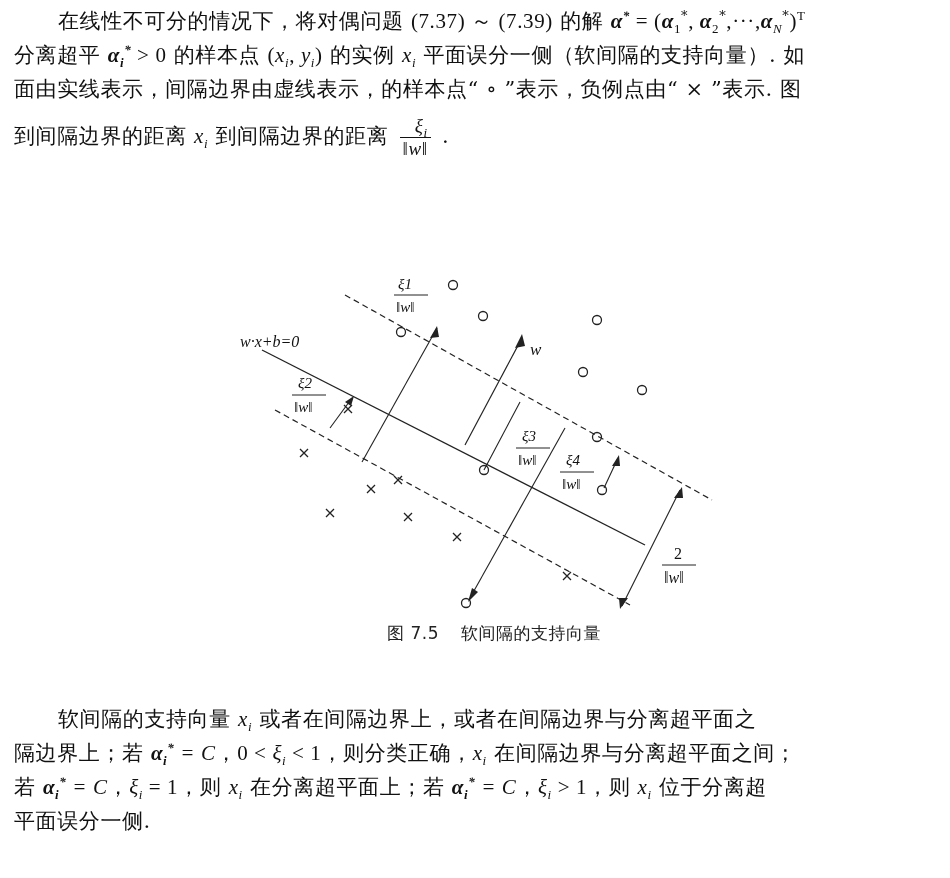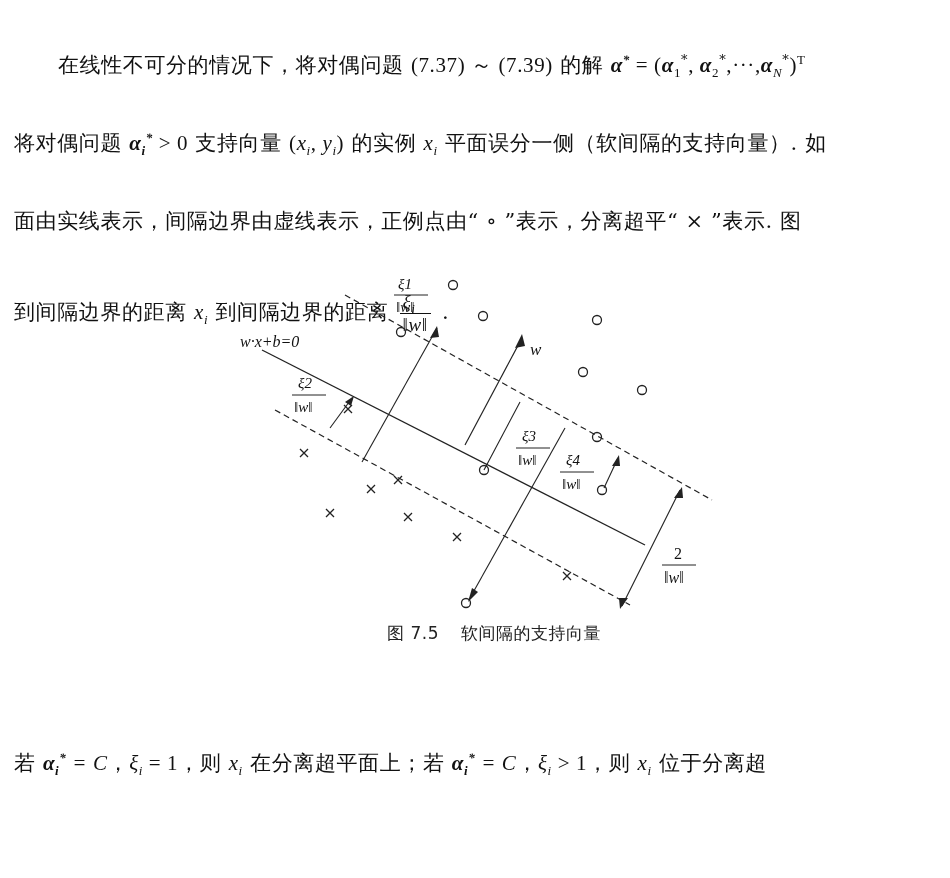--- a/index.html
+++ b/index.html
@@ -6,28 +6,28 @@
   body {
     width: 950px; height: 878px; position: relative; overflow: hidden;
     font-family: "DejaVu Serif", "Liberation Serif", serif;
     color: #111;
   }
   .para {
     position: absolute; left: 14px; width: 928px;
     font-size: 21px; line-height: 34px;
     letter-spacing: 0.6px;
   }
-  .para .line { display: block; white-space: nowrap; height: 34px; margin-top: 44px; }
+  .para .line { display: block; white-space: nowrap; height: 34px; }
   .indent { padding-left: 44px; }
   .math { font-family: "Liberation Serif", "DejaVu Serif", serif; font-style: italic; }
   .upright { font-family: "Liberation Serif", "DejaVu Serif", serif; font-style: normal; }
   .bold-math { font-family: "Liberation Serif", serif; font-style: italic; font-weight: bold; }
   sub, sup { font-size: 13px; line-height: 0; }
   .frac {
-    display: inline-block; vertical-align: middle; text-align: left;
+    display: inline-block; vertical-align: middle; text-align: right;
     font-family: "Liberation Serif", serif; font-style: italic; font-size: 19px;
     line-height: 22px; margin: 0 4px;
   }
   .frac .num { display: block; border-bottom: 1.4px solid #111; padding: 0 3px; }
   .frac .den { display: block; padding: 0 3px; }
   #figure { position: absolute; left: 220px; top: 262px; }
   .caption {
     position: absolute; left: 0; width: 950px; top: 622px; text-align: center;
     font-family: "DejaVu Sans", "Liberation Sans", sans-serif; font-size: 17px; color: #222;
     letter-spacing: 0.5px;
@@ -37,23 +37,23 @@
   svg text { font-family: "Liberation Serif", serif; font-style: italic; fill: #111; }
 </style>
 </head>
 <body>
 
 <div class="para" style="top:4px;">
   <span class="line indent">
     <span>在线性不可分的情况下，将对偶问题 </span><span class="upright">(7.37) ～ (7.39)</span><span> 的解 </span><span class="bold-math">α<sup>*</sup></span><span class="upright"> = (</span><span class="bold-math">α</span><sub class="upright">1</sub><sup>*</sup><span class="upright">, </span><span class="bold-math">α</span><sub class="upright">2</sub><sup>*</sup><span class="upright">,···,</span><span class="bold-math">α</span><sub class="math">N</sub><sup>*</sup><span class="upright">)</span><sup class="upright">T</sup>
   </span>
   <span class="line">
-    <span>将对偶问题 </span><span class="bold-math">α<sub>i</sub><sup>*</sup></span><span class="upright"> &gt; 0</span><span> 支持向量 </span><span class="upright">(<span class="math">x<sub>i</sub></span>, <span class="math">y<sub>i</sub></span>)</span><span> 的实例 </span><span class="math">x<sub>i</sub></span><span> 平面误分一侧（软间隔的支持向量）. 如</span>
+    <span>分离超平 </span><span class="bold-math">α<sub>i</sub><sup>*</sup></span><span class="upright"> &gt; 0</span><span> 的样本点 </span><span class="upright">(<span class="math">x<sub>i</sub></span>, <span class="math">y<sub>i</sub></span>)</span><span> 的实例 </span><span class="math">x<sub>i</sub></span><span> 平面误分一侧（软间隔的支持向量）. 如</span>
   </span>
-  <span class="line">面由实线表示，间隔边界由虚线表示，正例点由“ ∘ ”表示，分离超平“ × ”表示. 图</span>
+  <span class="line">面由实线表示，间隔边界由虚线表示，的样本点“ ∘ ”表示，负例点由“ × ”表示. 图</span>
   <span class="line" style="height:60px; line-height:60px;">
     <span>到间隔边界的距离 </span><span class="math">x<sub>i</sub></span><span> 到间隔边界的距离 </span><span class="frac"><span class="num">ξ<sub>i</sub></span><span class="den">‖w‖</span></span><span> .</span>
   </span>
 </div>
 
 <svg id="figure" width="500" height="350" viewBox="220 262 500 350">
 
   <line x1="345" y1="295" x2="712" y2="500" stroke="#222" stroke-width="1.2" stroke-dasharray="6,4"></line>
 
   <line x1="262" y1="350" x2="645" y2="545" stroke="#222" stroke-width="1.3"></line>
@@ -133,16 +133,23 @@
     <line x1="662" y1="565" x2="696" y2="565" stroke="#222" stroke-width="1"></line>
     <text x="664" y="583">‖w‖</text>
   </g>
 </svg>
 
 <div class="caption">
   <span class="num">图 7.5</span><span>软间隔的支持向量</span>
 </div>
 
 <div class="para" style="top:702px;">
+  <span class="line indent">
+    <span>软间隔的支持向量 </span><span class="math">x<sub>i</sub></span><span> 或者在间隔边界上，或者在间隔边界与分离超平面之</span>
+  </span>
+  <span class="line">
+    <span>隔边界上；若 </span><span class="bold-math">α<sub>i</sub><sup>*</sup></span><span class="math"> = C</span><span>，</span><span class="upright">0 &lt; </span><span class="math">ξ<sub>i</sub></span><span class="upright"> &lt; 1</span><span>，则分类正确，</span><span class="math">x<sub>i</sub></span><span> 在间隔边界与分离超平面之间；</span>
+  </span>
   <span class="line">
     <span>若 </span><span class="bold-math">α<sub>i</sub><sup>*</sup></span><span class="math"> = C</span><span>，</span><span class="math">ξ<sub>i</sub></span><span class="upright"> = 1</span><span>，则 </span><span class="math">x<sub>i</sub></span><span> 在分离超平面上；若 </span><span class="bold-math">α<sub>i</sub><sup>*</sup></span><span class="math"> = C</span><span>，</span><span class="math">ξ<sub>i</sub></span><span class="upright"> &gt; 1</span><span>，则 </span><span class="math">x<sub>i</sub></span><span> 位于分离超</span>
   </span>
+  <span class="line">平面误分一侧.</span>
 </div>
 
 </body></html>

